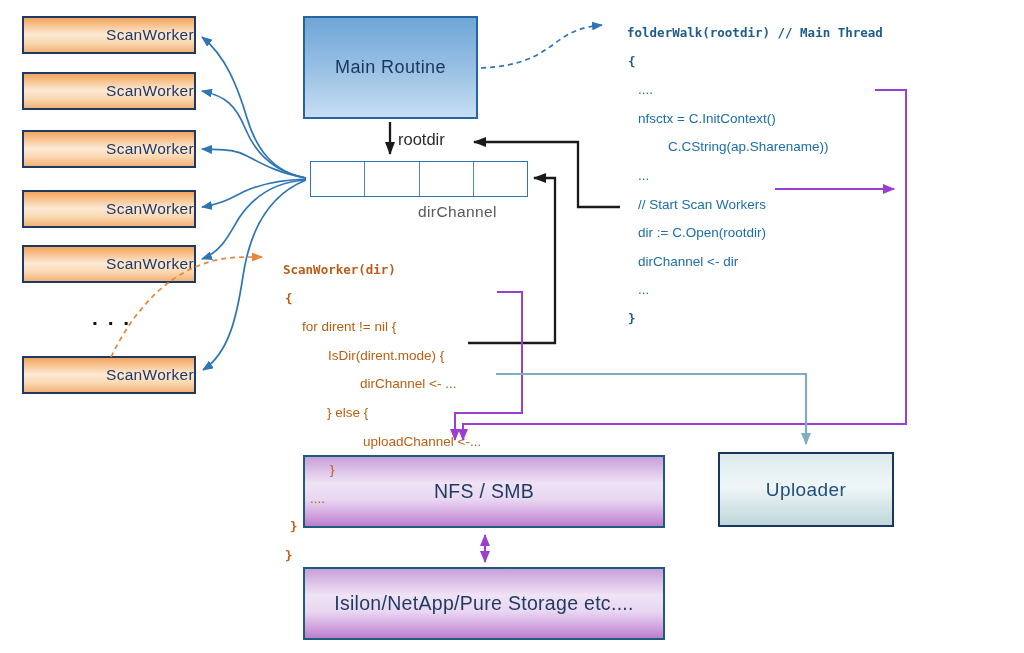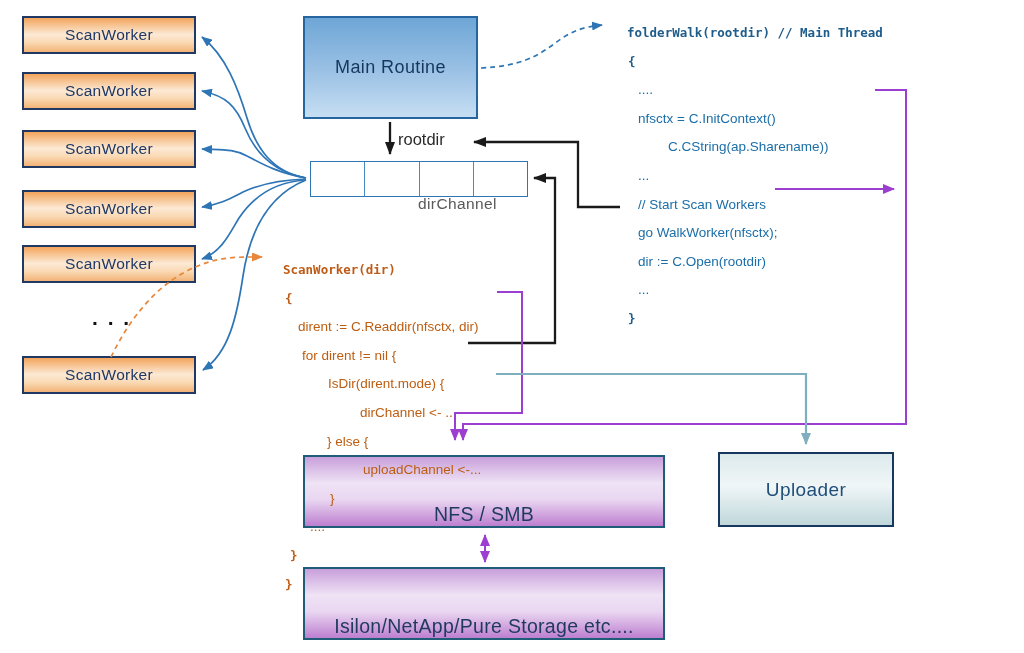--- a/index.html
+++ b/index.html
@@ -6,51 +6,51 @@
   #canvas{
     position:relative;width:1024px;height:653px;background:#ffffff;overflow:hidden;
     font-family:"Liberation Sans",sans-serif;
   }
   
   .box{position:absolute;display:flex;align-items:center;justify-content:center;box-sizing:border-box;}
   .worker{
     left:22px;width:174px;height:38px;
     border:2.5px solid #1F3864;
     background:linear-gradient(180deg,#F3A55C 0%,#FCE9D4 48%,#FAD9B4 72%,#F2B376 100%);
-    color:#1F3864;font-size:15.5px;letter-spacing:.3px;
+    color:#1F3864;font-size:15.5px;letter-spacing:.3px;justify-content:flex-end;
   }
   .mainroutine{
     left:303px;top:16px;width:175px;height:103px;
     border:2.5px solid #2565A0;
     background:linear-gradient(180deg,#6EA6D6 0%,#9CC2E5 55%,#C6DEF3 100%);
     color:#17375E;font-size:18px;letter-spacing:.4px;
   }
   .purplebox{
     left:303px;width:362px;height:73px;
     border:2px solid #1F5C78;
     background:linear-gradient(180deg,#C89FDB 0%,#EFE3F5 38%,#E9D6F1 62%,#BD7FD0 100%);
-    color:#1F3A5F;font-size:19.5px;letter-spacing:.3px;align-items:flex-end;
+    color:#1F3A5F;font-size:19.5px;letter-spacing:.3px;
   }
   .uploaderbox{
     left:718px;top:452px;width:176px;height:75px;
     border:2.5px solid #17375E;
     background:linear-gradient(180deg,#DCEAEC 0%,#F0F6F7 45%,#BFD7DA 100%);
     color:#1F4E79;font-size:19px;letter-spacing:.4px;
   }
   
   .queue{
     position:absolute;left:310px;top:161px;width:218px;height:36px;
     display:flex;box-sizing:border-box;border:1.6px solid #2E75B6;background:#fff;
   }
   .queue .cell{flex:1;border-right:1.4px solid #4A8AC2;}
   .queue .cell:last-child{border-right:none;}
   
   .lbl{position:absolute;white-space:nowrap;}
   .lbl-rootdir{left:398px;top:130px;font-size:16.5px;color:#2b2b2b;}
-  .lbl-dirchannel{left:418px;top:195px;font-size:15.5px;color:#595959;letter-spacing:.4px;}
+  .lbl-dirchannel{left:418px;top:203px;font-size:15.5px;color:#595959;letter-spacing:.4px;}
   .dots{left:92px;top:306px;font-size:21px;font-weight:bold;color:#111;letter-spacing:2px;}
   
   .codeblock{position:absolute;}
   .cl{height:16.6px;line-height:16.6px;font-size:13.5px;white-space:pre;margin-top:12px;}
   .cb-blue .cl{color:#1B6EA8;}
   .cb-orange .cl{color:#BD5D11;}
   .cl.mono{font-family:"DejaVu Sans Mono",monospace;font-weight:bold;font-size:12.5px;}
   .cb-blue .cl.mono{color:#1E5C8C;}
   .cb-orange .cl.mono{color:#BE5B16;}
   
@@ -105,30 +105,29 @@
     </div>
 
   <div class="codeblock cb-blue" style="left:627px;top:13px">
     <div class="cl mono" style="padding-left:0">folderWalk(rootdir) // Main Thread</div>
     <div class="cl mono" style="padding-left:1px">{</div>
     <div class="cl" style="padding-left:11px">....</div>
     <div class="cl" style="padding-left:11px">nfsctx = C.InitContext()</div>
     <div class="cl" style="padding-left:41px">C.CString(ap.Sharename))</div>
     <div class="cl" style="padding-left:11px">...</div>
     <div class="cl" style="padding-left:11px">// Start Scan Workers</div>
-    <div class="cl" style="padding-left:11px">go WalkWorker(nfsctx);</div>
     <div class="cl" style="padding-left:11px">dir := C.Open(rootdir)</div>
+    <div class="cl" style="padding-left:11px">dirChannel &lt;- dir</div>
     <div class="cl" style="padding-left:11px">...</div>
     <div class="cl mono" style="padding-left:1px">}</div>
   </div>
 
   <div class="codeblock cb-orange" style="left:283px;top:250px">
     <div class="cl mono" style="padding-left:0">ScanWorker(dir)</div>
     <div class="cl mono" style="padding-left:2px">{</div>
-    <div class="cl" style="padding-left:15px">dirent := C.Readdir(nfsctx, dir)</div>
     <div class="cl" style="padding-left:19px">for dirent != nil {</div>
     <div class="cl" style="padding-left:45px">IsDir(dirent.mode) {</div>
     <div class="cl" style="padding-left:77px">dirChannel &lt;- ...</div>
     <div class="cl" style="padding-left:44px">} else {</div>
     <div class="cl" style="padding-left:80px">uploadChannel &lt;-...</div>
     <div class="cl" style="padding-left:47px">}</div>
     <div class="cl" style="padding-left:27px">....</div>
     <div class="cl mono" style="padding-left:7px">}</div>
     <div class="cl mono" style="padding-left:2px">}</div>
   </div>

